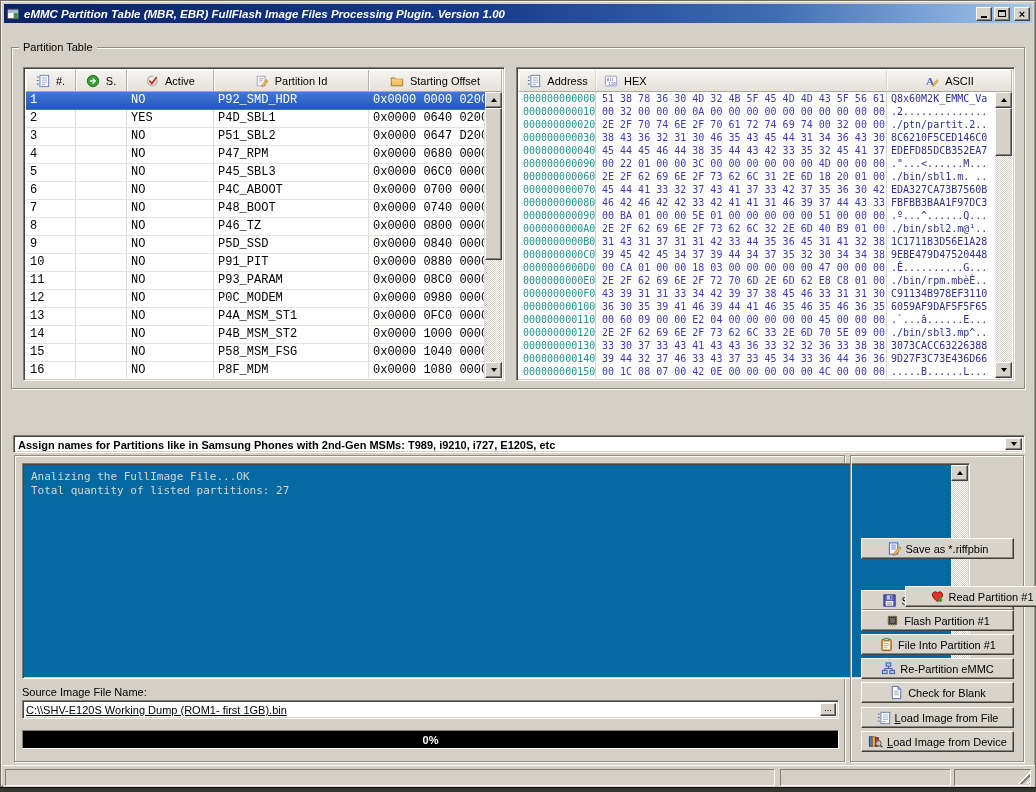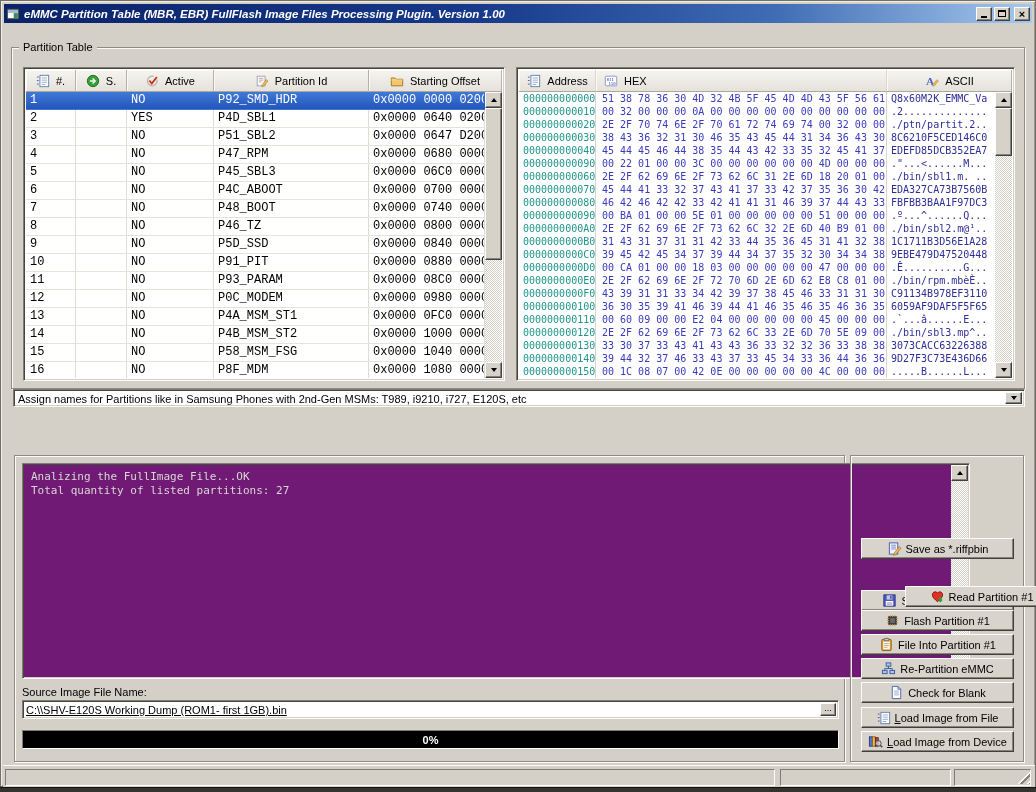--- a/index.html
+++ b/index.html
@@ -73,28 +73,28 @@
              background:#fff;
              background-image:linear-gradient(45deg,#d4d0c8 25%,transparent 25%,transparent 75%,#d4d0c8 75%),
                               linear-gradient(45deg,#d4d0c8 25%,transparent 25%,transparent 75%,#d4d0c8 75%);
              background-size:2px 2px; background-position:0 0,1px 1px; }
   .sbthumb { position:absolute; left:0; width:100%; background:#d6d2ca; border:1px solid; border-color:#fdfcfa #404040 #404040 #fdfcfa;
              box-shadow: inset -1px -1px 0 #87837b; }
   .tri-up { width:0; height:0; border-left:3.5px solid transparent; border-right:3.5px solid transparent; border-bottom:4px solid #000; }
   .tri-down { width:0; height:0; border-left:3.5px solid transparent; border-right:3.5px solid transparent; border-top:4px solid #000; }
 
   
-  .combo { position:absolute; left:12px; top:388px; width:1012px; height:18px; background:#fff; }
+  .combo { position:absolute; left:12px; top:434px; width:1012px; height:18px; background:#fff;font-weight:bold; }
   .combo-text { position:absolute; left:4px; top:3px; right:22px; font-size:11px; color:#000; white-space:nowrap; overflow:hidden; }
   .combo-btn { position:absolute; right:2px; top:2px; bottom:2px; width:17px; background:#d6d2ca;
                border:1px solid; border-color:#fdfcfa #404040 #404040 #fdfcfa; box-shadow: inset -1px -1px 0 #87837b;
                display:flex; align-items:center; justify-content:center; }
 
   
-  .console { position:absolute; left:21px; top:462px; width:948px; height:216px; background:#701a75; }
+  .console { position:absolute; left:21px; top:462px; width:948px; height:216px; background:#0369a1; }
   .console-lines { position:absolute; left:8px; top:6px; right:24px; }
   .console-line { font-family:"DejaVu Sans Mono",monospace; font-size:11px; line-height:13.5px; color:#d8d8d4; white-space:pre; }
   .console-sb { right:1px; top:1px; bottom:1px; }
 
   
   .src-label { position:absolute; left:21px; top:685px; font-size:11px; color:#000; }
   .src-input { position:absolute; left:21px; top:699px; width:817px; height:19px; background:#fff; }
   .src-text { position:absolute; left:3px; top:3px; right:22px; font-size:11px; color:#000; white-space:nowrap; overflow:hidden;text-decoration:underline; }
   .browse-btn { position:absolute; right:2px; bottom:2px; width:16px; height:13px; background:#d6d2ca;
                 border:1px solid; border-color:#fdfcfa #404040 #404040 #fdfcfa; box-shadow: inset -1px -1px 0 #87837b;

